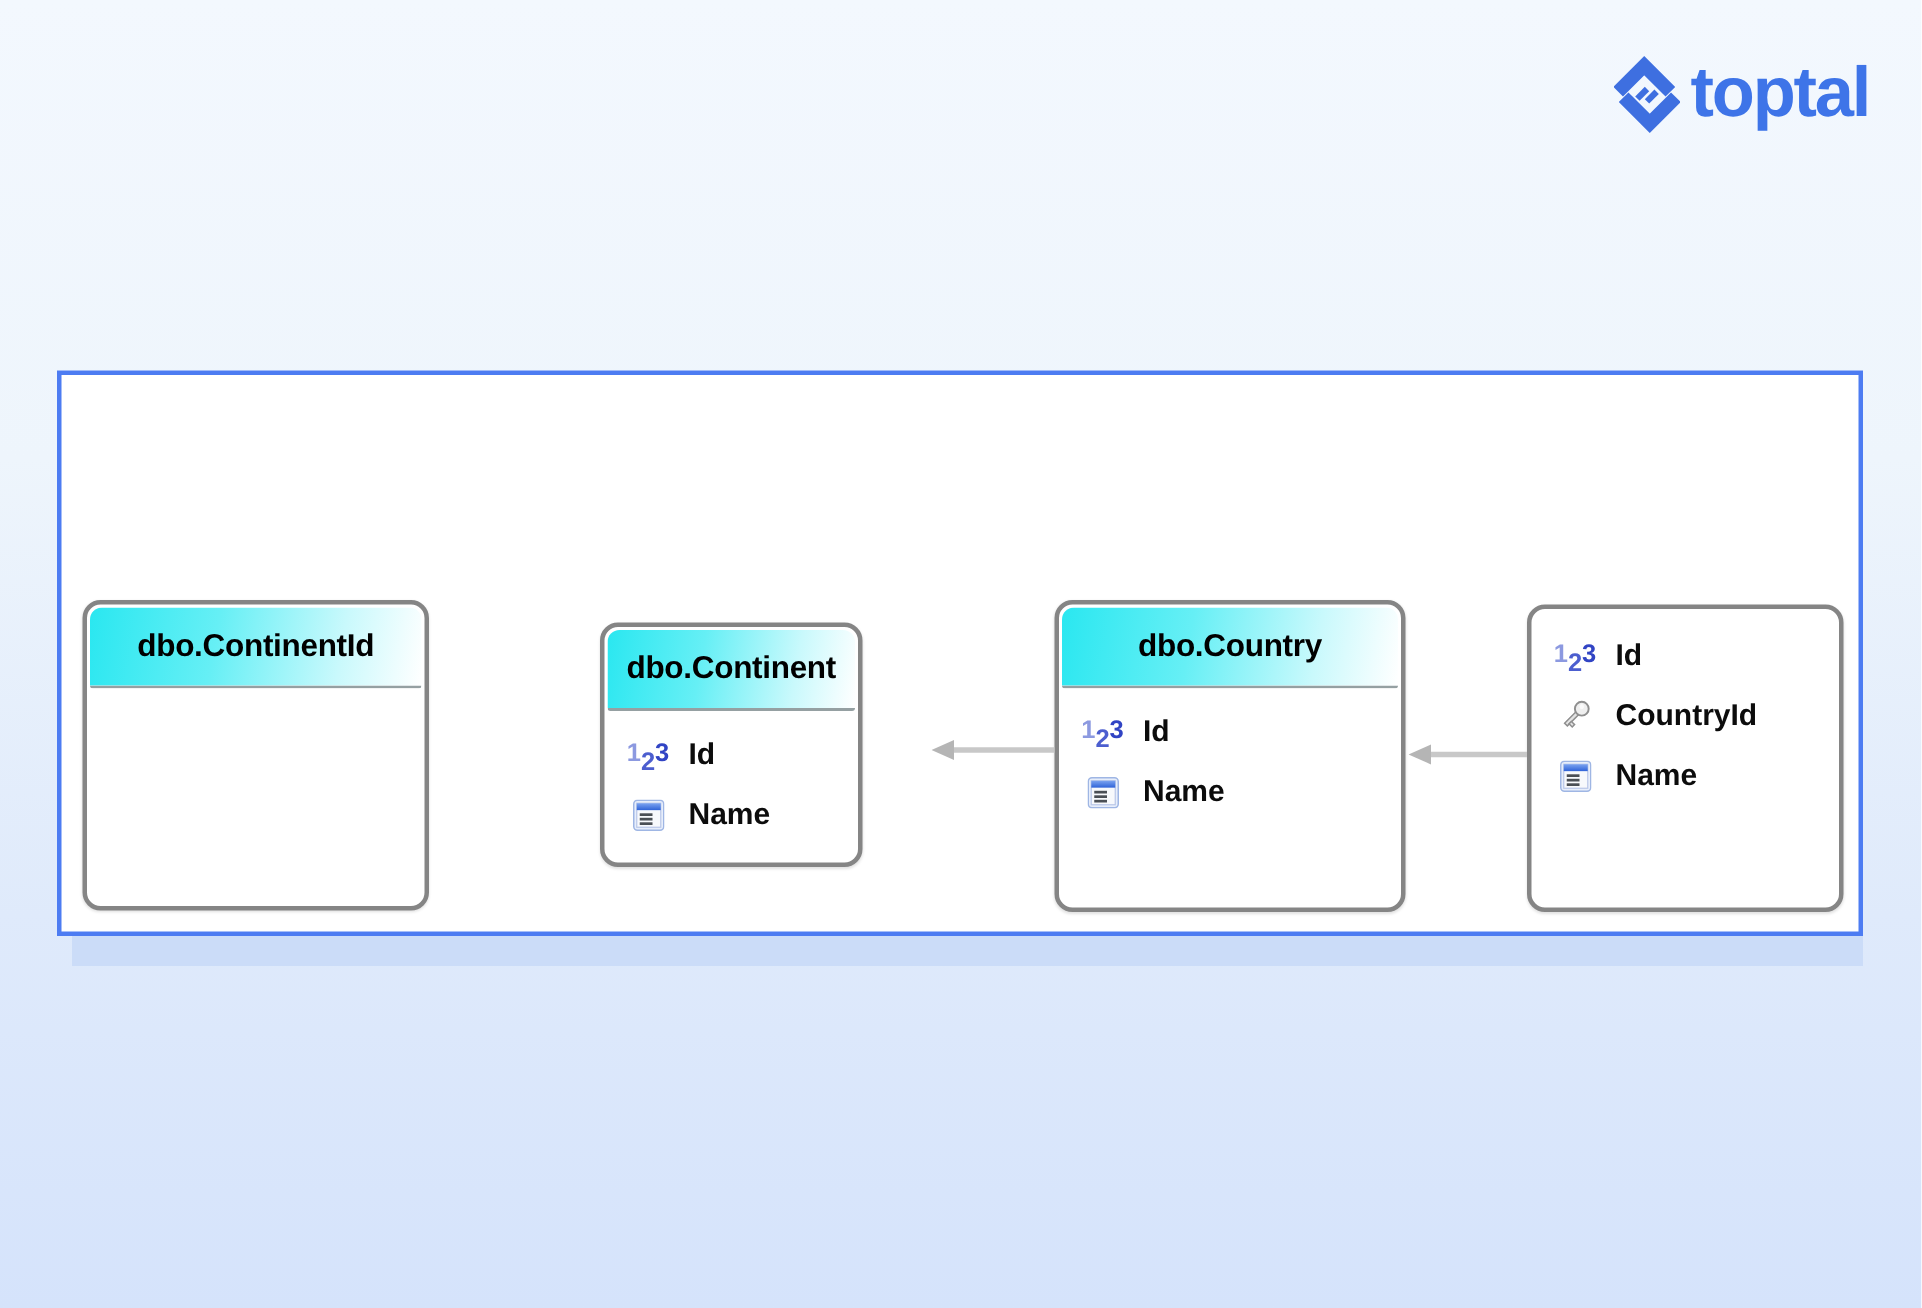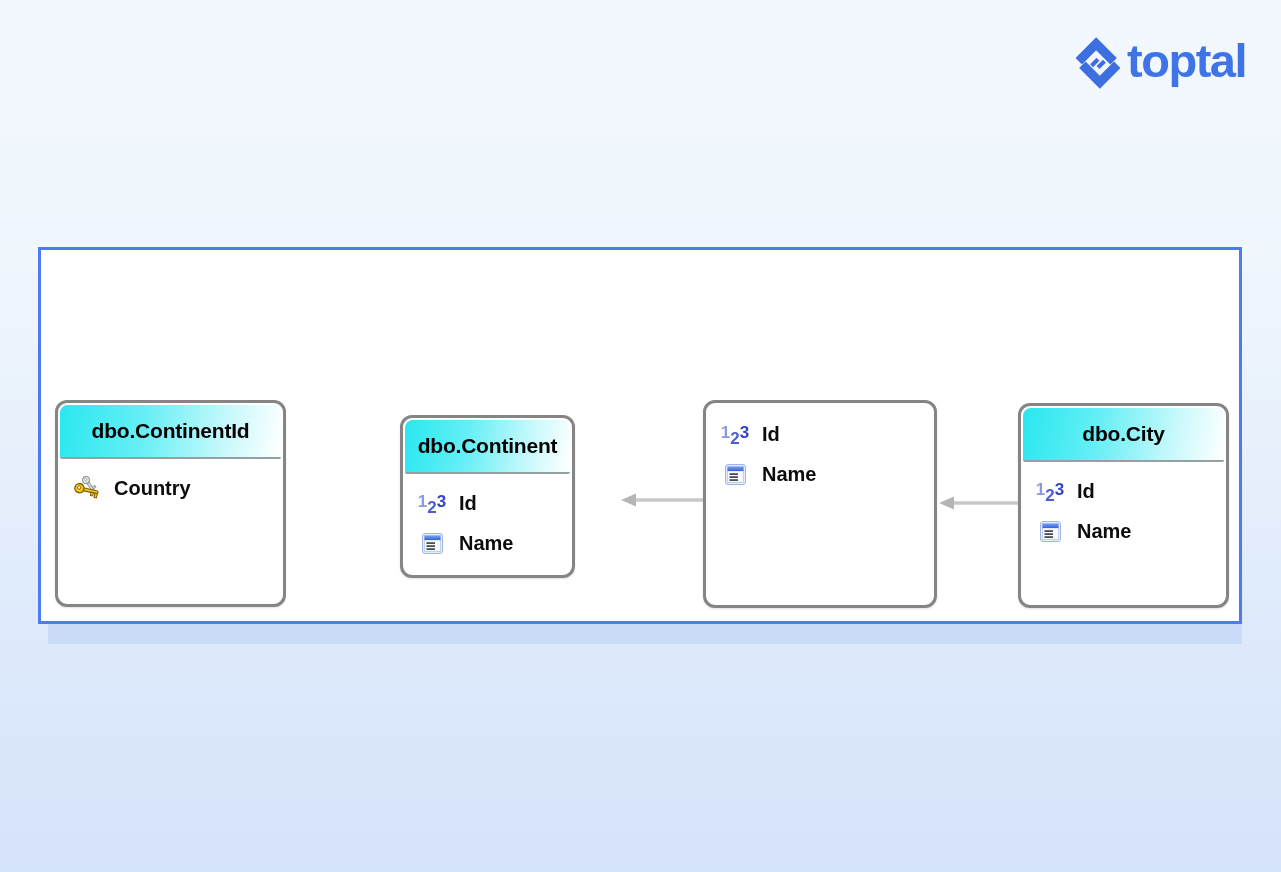--- a/index.html
+++ b/index.html
@@ -65,40 +65,20 @@
     </svg>
     <span class="logo-text">toptal</span>
   </div>
 
   <div class="board-shadow"></div>
   <div class="board"></div>
 
   <div class="tbl t-sourcedata">
     <div class="tbl-header">dbo.ContinentId</div>
     <div class="tbl-body">
-        <div class="tbl-row">
-          <span class="ic">
-            <svg width="28" height="26" viewBox="0 0 28 26">
-              <g transform="rotate(-35 13 5)" stroke="#9a9a9a">
-                <rect x="11.8" y="8" width="2.4" height="11" fill="#e0e0e0" stroke-width="1"></rect>
-                <rect x="14" y="14.5" width="3" height="2" fill="#e0e0e0" stroke-width="1"></rect>
-                <circle cx="13" cy="5" r="3.5" fill="#e8e8e8" stroke-width="1.3"></circle>
-                <circle cx="13" cy="4.6" r="1.2" fill="#fff" stroke-width="0.8"></circle>
-              </g>
-              <g transform="rotate(13 14 16)" stroke="#7c5e00">
-                <rect x="10" y="13.6" width="15" height="3" rx="1" fill="#f5c61d" stroke-width="1.1"></rect>
-                <rect x="18.3" y="16.2" width="2.4" height="3.4" fill="#f5c61d" stroke-width="1"></rect>
-                <rect x="22.3" y="16.2" width="2.4" height="4.4" fill="#f5c61d" stroke-width="1"></rect>
-                <circle cx="6" cy="15" r="4.6" fill="#f5c61d" stroke-width="1.3"></circle>
-                <circle cx="5.6" cy="14.4" r="1.6" fill="#fffef0" stroke-width="0.8"></circle>
-              </g>
-            </svg>
-          </span>
-          <span class="lbl">Country</span>
-        </div>
       </div>
   </div>
 
   <div class="tbl t-continent">
     <div class="tbl-header">dbo.Continent</div>
     <div class="tbl-body">
         <div class="tbl-row">
           <span class="ic">
             <span class="n123">
               <span class="d d1">1</span>
@@ -124,20 +104,21 @@
               <rect x="4.5" y="12.2" width="8.5" height="1.8" fill="#4a4f55"></rect>
               <rect x="4.5" y="15.2" width="8.5" height="1.8" fill="#4a4f55"></rect>
             </svg>
           </span>
           <span class="lbl">Name</span>
         </div>
       </div>
   </div>
 
   <div class="tbl t-country">
+    <div class="tbl-header">dbo.Country</div>
     <div class="tbl-body">
         <div class="tbl-row">
           <span class="ic">
             <span class="n123">
               <span class="d d1">1</span>
               <span class="d d2">2</span>
               <span class="d d3">3</span>
             </span>
           </span>
           <span class="lbl">Id</span>
@@ -158,31 +139,43 @@
               <rect x="4.5" y="12.2" width="8.5" height="1.8" fill="#4a4f55"></rect>
               <rect x="4.5" y="15.2" width="8.5" height="1.8" fill="#4a4f55"></rect>
             </svg>
           </span>
           <span class="lbl">Name</span>
         </div>
       </div>
   </div>
 
   <div class="tbl t-city">
-    <div class="tbl-header">dbo.City</div>
     <div class="tbl-body">
         <div class="tbl-row">
           <span class="ic">
             <span class="n123">
               <span class="d d1">1</span>
               <span class="d d2">2</span>
               <span class="d d3">3</span>
             </span>
           </span>
           <span class="lbl">Id</span>
+        </div>
+        <div class="tbl-row">
+          <span class="ic">
+            <svg width="24" height="24" viewBox="0 0 24 24">
+              <g transform="rotate(45 12 12)" stroke="#8f8f8f">
+                <rect x="10.7" y="9.5" width="2.6" height="11" fill="#e3e3e3" stroke-width="1"></rect>
+                <rect x="13.1" y="16.5" width="3" height="2.2" fill="#e3e3e3" stroke-width="1"></rect>
+                <circle cx="12" cy="5.6" r="4.6" fill="#efefef" stroke-width="1.3"></circle>
+                <circle cx="11" cy="4.6" r="1.6" fill="#fafafa" stroke="none"></circle>
+              </g>
+            </svg>
+          </span>
+          <span class="lbl">CountryId</span>
         </div>
         <div class="tbl-row">
           <span class="ic">
             <svg width="21" height="21" viewBox="0 0 21 21">
               <defs>
                 <linearGradient id="tfgrad" x1="0" y1="0" x2="0" y2="1">
                   <stop offset="0" stop-color="#7ba3f0"></stop>
                   <stop offset="1" stop-color="#2f63d8"></stop>
                 </linearGradient>
               </defs>

